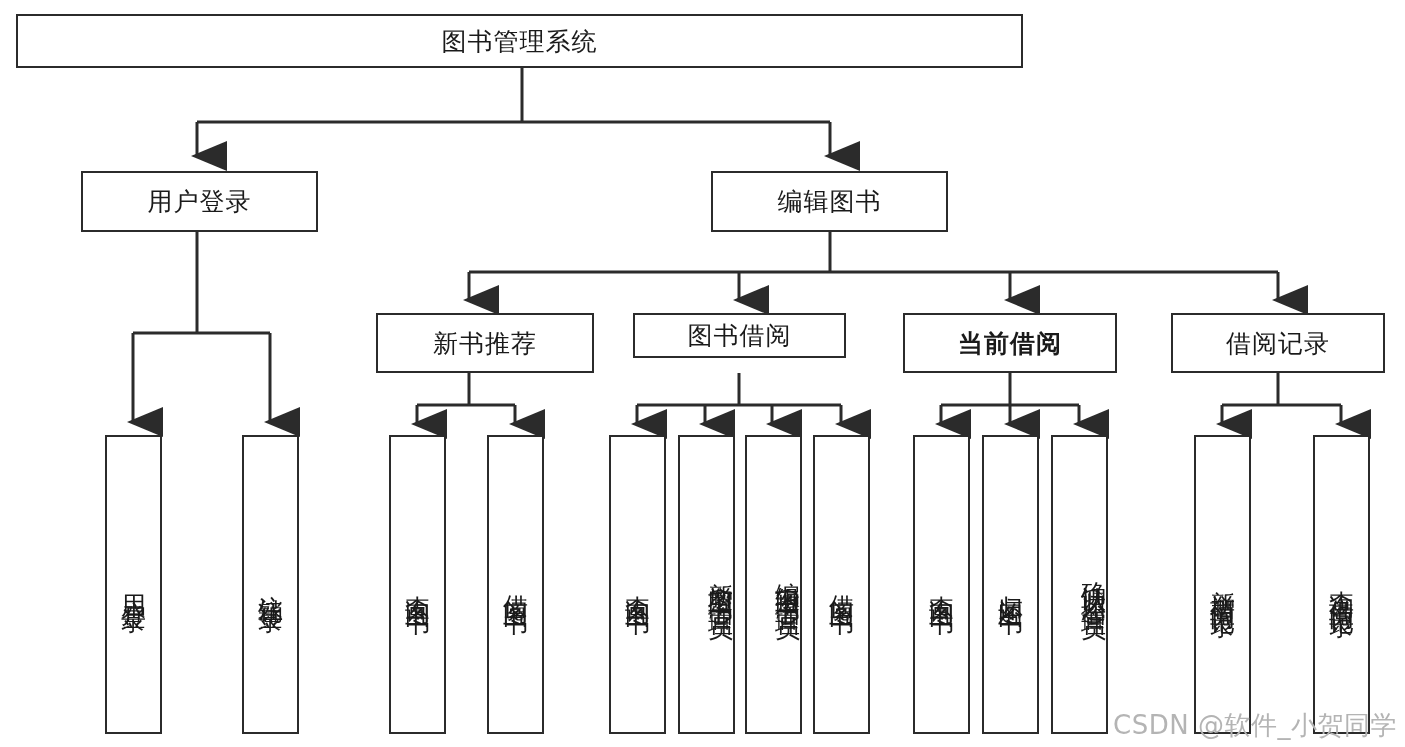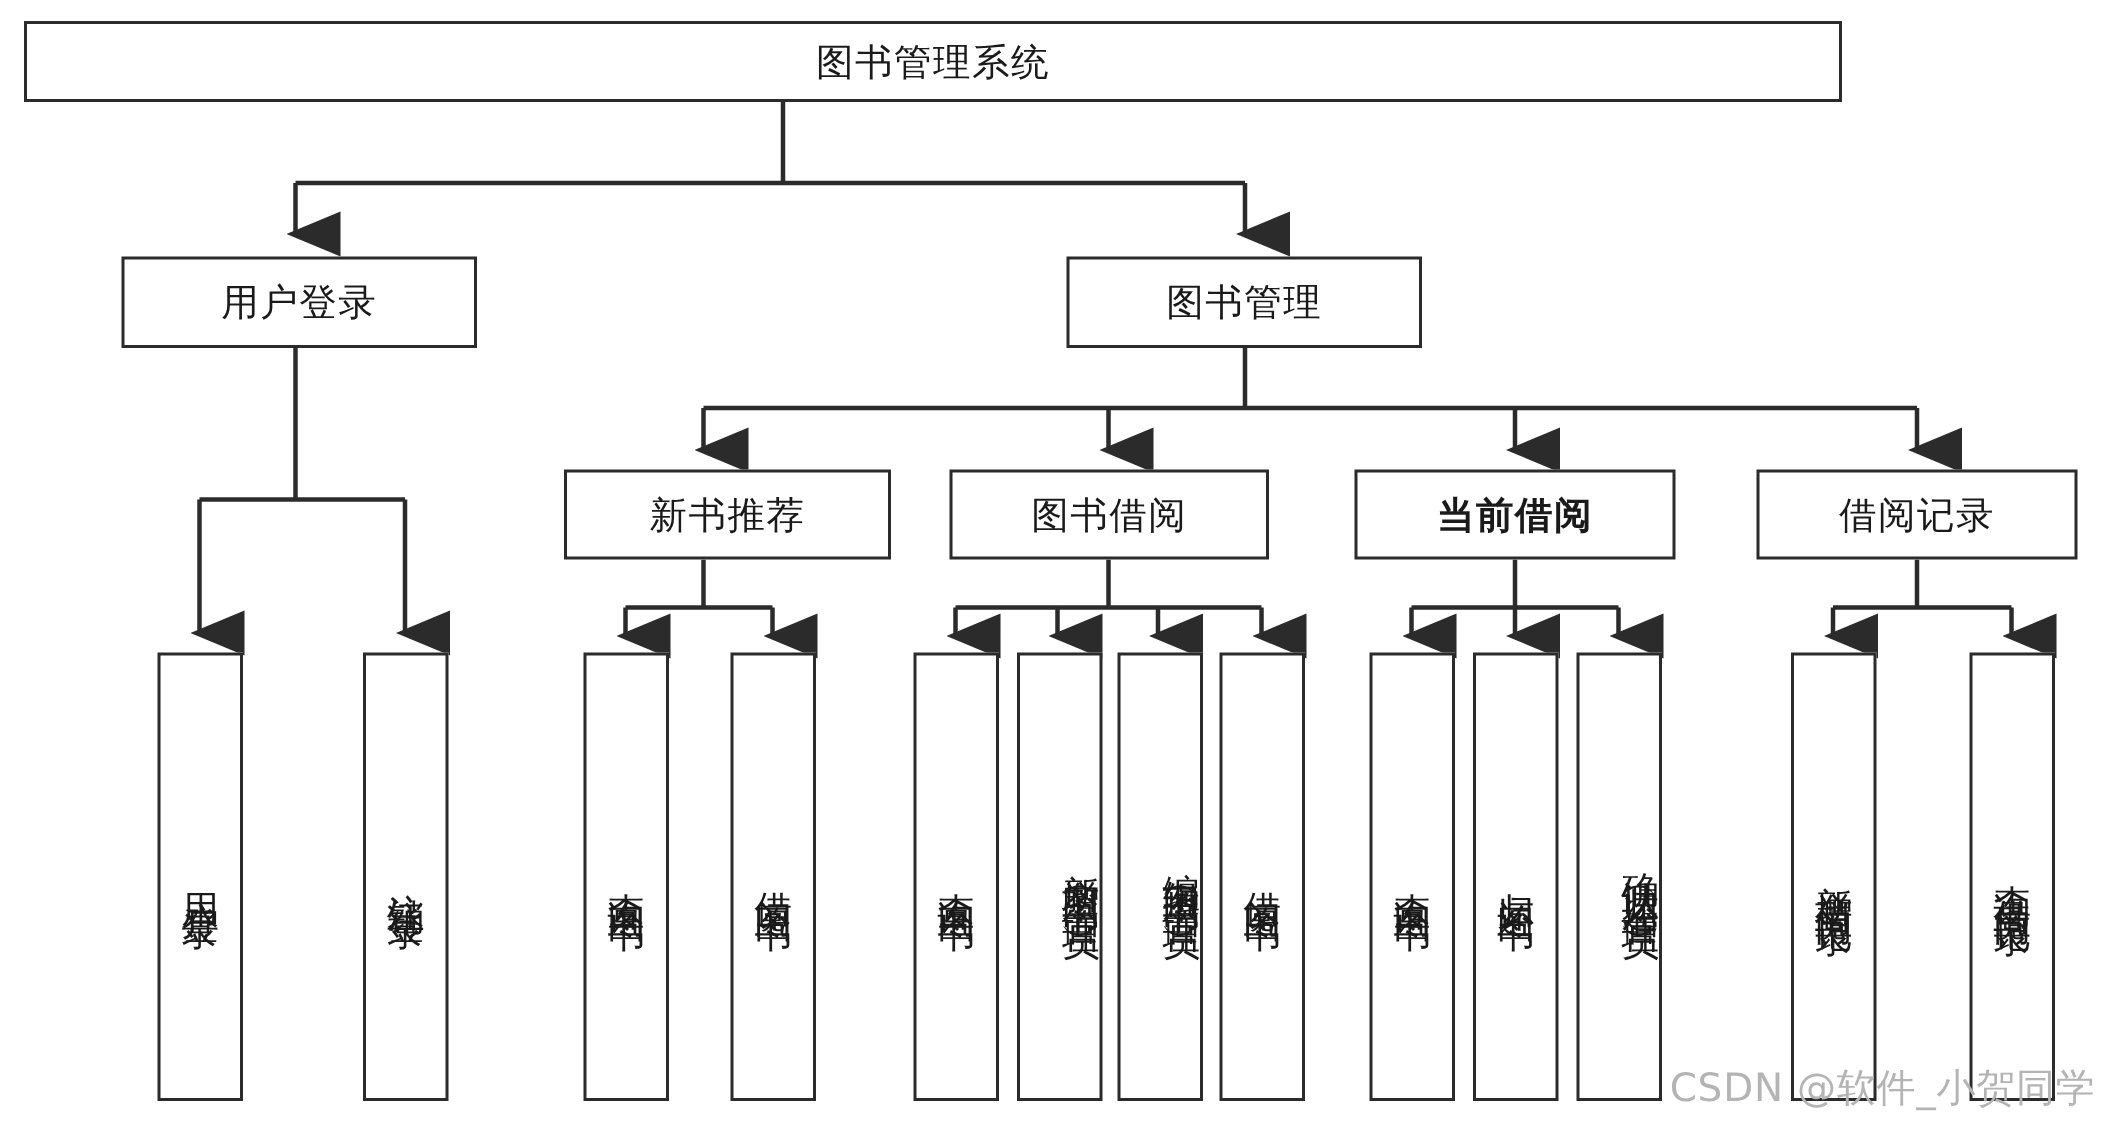--- a/index.html
+++ b/index.html
@@ -109,27 +109,27 @@
       <path d="M 1010 405 L 1010 424" marker-end="url(#arrow)"></path>
       <path d="M 1079 405 L 1079 424" marker-end="url(#arrow)"></path>
 
       <path d="M 1278 373 L 1278 405"></path>
       <path d="M 1222 405 L 1341 405"></path>
       <path d="M 1222 405 L 1222 424" marker-end="url(#arrow)"></path>
       <path d="M 1341 405 L 1341 424" marker-end="url(#arrow)"></path>
     </g>
   </svg>
 
-  <div class="node h" style="left:16px; top:14px; width:1212px; height:54px;">图书管理系统</div>
+  <div class="node h" style="left:16px; top:14px; width:1007px; height:54px;">图书管理系统</div>
 
   <div class="node h" style="left:81px; top:171px; width:237px; height:61px;">用户登录</div>
-  <div class="node h" style="left:711px; top:171px; width:237px; height:61px;">图书管理</div>
+  <div class="node h" style="left:711px; top:171px; width:237px; height:61px;">编辑图书</div>
 
   <div class="node h" style="left:376px; top:313px; width:218px; height:60px;">新书推荐</div>
-  <div class="node h" style="left:633px; top:313px; width:213px; height:60px;">图书借阅</div>
+  <div class="node h" style="left:633px; top:313px; width:213px; height:45px;">图书借阅</div>
   <div class="node h" style="left:903px; top:313px; width:214px; height:60px;font-weight:bold;">当前借阅</div>
   <div class="node h" style="left:1171px; top:313px; width:214px; height:60px;">借阅记录</div>
 
   <div class="node v" style="left:105px; top:435px; width:57px; height:299px;">用户登录</div>
   <div class="node v" style="left:242px; top:435px; width:57px; height:299px;">注销登录</div>
 
   <div class="node v" style="left:389px; top:435px; width:57px; height:299px;">查询图书</div>
   <div class="node v" style="left:487px; top:435px; width:57px; height:299px;">借阅图书</div>
 
   <div class="node v" style="left:609px; top:435px; width:57px; height:299px;">查询图书</div>

